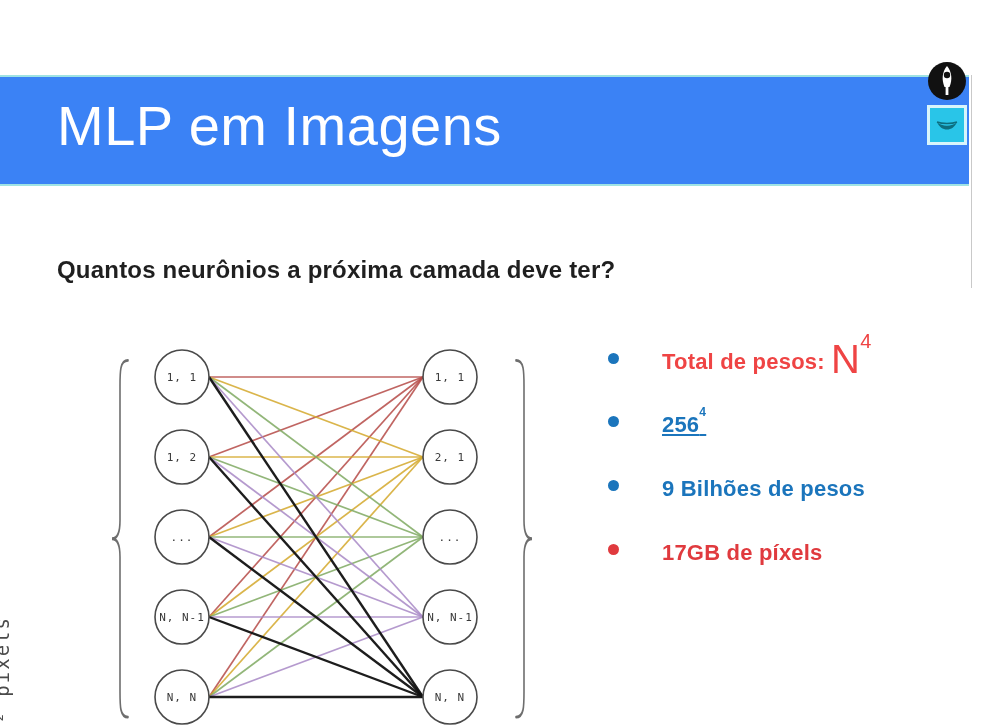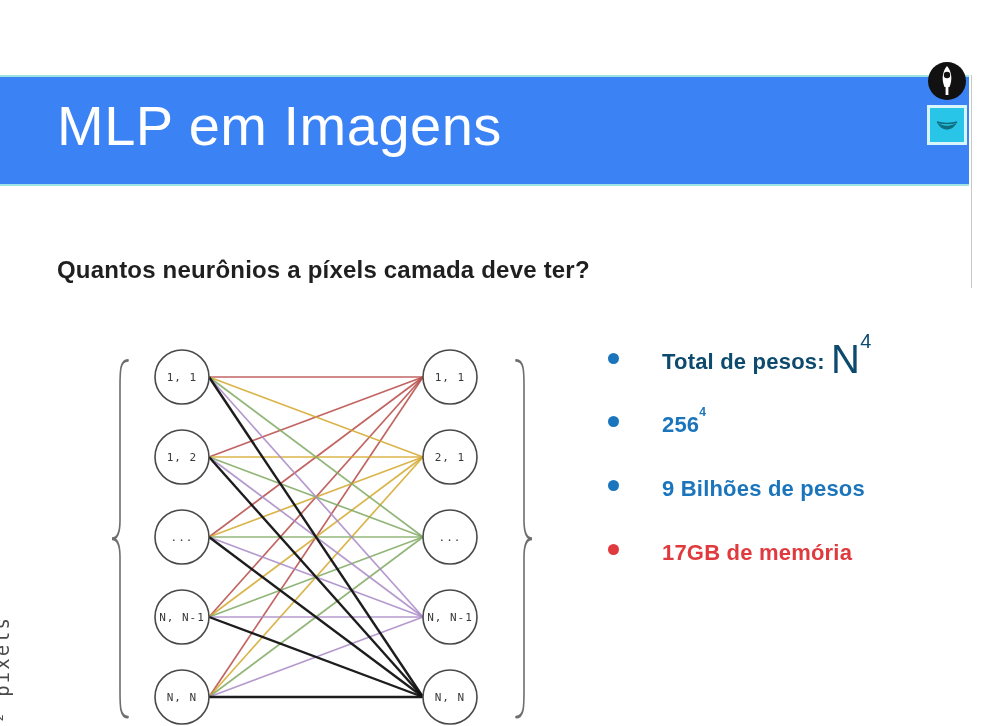--- a/index.html
+++ b/index.html
@@ -188,21 +188,21 @@
   <div id="cursor-badge">
     <svg width="34" height="34" viewBox="0 0 34 34" xmlns="http://www.w3.org/2000/svg">
       <path d="M7 14 C11 24 23 24 27 14 C22 19 12 19 7 14 Z" fill="#0d6f80"></path>
       <path d="M7 14 C12 16 22 16 27 14" stroke="#0d6f80" stroke-width="1.4" fill="none"></path>
     </svg>
   </div>
 
   <div id="right-rail"></div>
   <div id="rail-line"></div>
 
-  <div id="question">Quantos neurônios a píxels camada deve ter?</div>
+  <div id="question">Quantos neurônios a próxima camada deve ter?</div>
 
   <div id="diagram">
     <svg width="600" height="430" viewBox="0 0 600 430" xmlns="http://www.w3.org/2000/svg">
       <g id="edges">
           <line x1="209" y1="57" x2="423" y2="57" stroke="#b54a46" stroke-width="1.7" stroke-opacity="0.85"></line>
           <line x1="209" y1="137" x2="423" y2="57" stroke="#b54a46" stroke-width="1.7" stroke-opacity="0.85"></line>
           <line x1="209" y1="217" x2="423" y2="57" stroke="#b54a46" stroke-width="1.7" stroke-opacity="0.85"></line>
           <line x1="209" y1="297" x2="423" y2="57" stroke="#b54a46" stroke-width="1.7" stroke-opacity="0.85"></line>
           <line x1="209" y1="377" x2="423" y2="57" stroke="#b54a46" stroke-width="1.7" stroke-opacity="0.85"></line>
           <line x1="209" y1="57" x2="423" y2="137" stroke="#d4a82c" stroke-width="1.7" stroke-opacity="0.85"></line>
@@ -276,29 +276,29 @@
       </g>
     </svg>
 
     <div class="axis-label" id="label-left">N² píxels</div>
     <div class="axis-label" id="label-right">N² píxels</div>
   </div>
 
   <div id="bullets">
       <div class="bullet-row">
         <span class="dot" style="background: rgb(27, 117, 188);"></span>
-        <span class="bullet-text" style="color: #0c4a6e; text-align: center;">Total de pesos: <span class="big-n">N<sup>4</sup></span></span>
+        <span class="bullet-text" style="color: #ef4444; text-align: center;">Total de pesos: <span class="big-n">N<sup>4</sup></span></span>
       </div>
       <div class="bullet-row">
         <span class="dot" style="background: rgb(27, 117, 188);"></span>
-        <span class="bullet-text" style="color: rgb(27, 117, 188);">256<sup>4</sup></span>
+        <span class="bullet-text" style="color: rgb(27, 117, 188); text-decoration: underline;">256<sup>4</sup></span>
       </div>
       <div class="bullet-row">
         <span class="dot" style="background: rgb(27, 117, 188);"></span>
         <span class="bullet-text" style="color: rgb(27, 117, 188);">9 Bilhões de pesos</span>
       </div>
       <div class="bullet-row">
         <span class="dot" style="background: rgb(224, 58, 62);"></span>
-        <span class="bullet-text" style="color: rgb(224, 58, 62);">17GB de memória</span>
+        <span class="bullet-text" style="color: rgb(224, 58, 62);">17GB de píxels</span>
       </div>
     </div>
 
 </div>
 
 </body></html>

